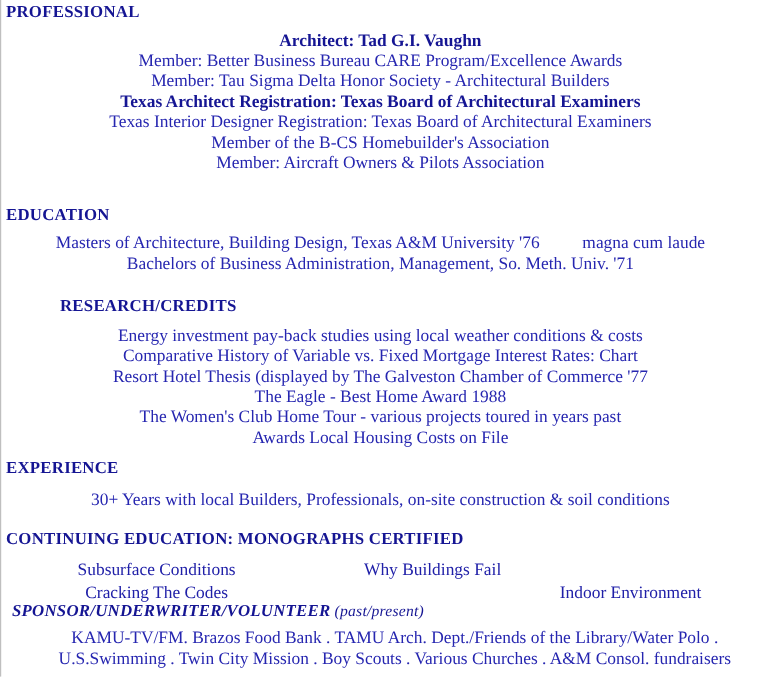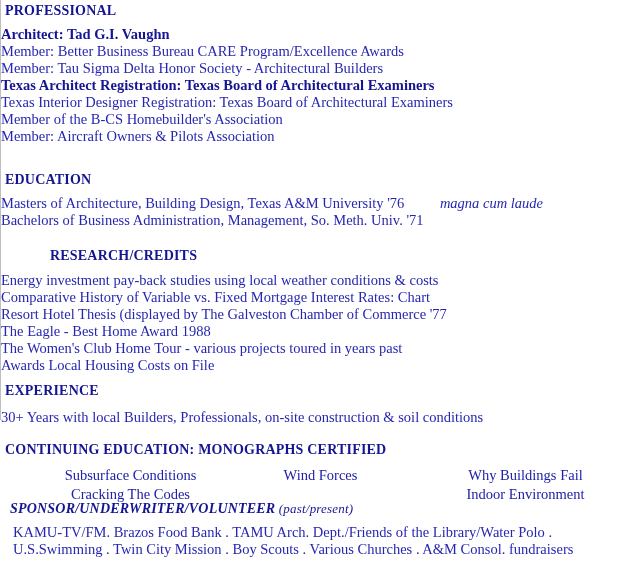--- a/index.html
+++ b/index.html
@@ -10,50 +10,49 @@
   body {
     width: 636px;
     height: 564px;
     overflow: hidden;
     font-family: "Liberation Serif", "DejaVu Serif", serif;
     color: #2020A8;
   }
   #page {
     position: relative;
     width: 636px;
-    height: 420px;
+    height: 564px;
     box-sizing: border-box;
     border-left: 1px solid #bfbfbf;
     background: #ffffff;
   }
   .section-head {
     font-weight: bold;
     font-size: 14px;
     color: #151593;
     letter-spacing: 0.2px;
     padding-left: 4px;
     white-space: nowrap;
   }
   .head-suffix {
     font-weight: normal;
     font-size: 13px;
   }
   .line {
-    text-align: left;
+    text-align: center;
     font-size: 14.5px;
     color: #2626B0;
     white-space: nowrap;
     line-height: 17px;
   }
   .line.bold {
     font-weight: bold;
     color: #151593;
   }
   .ital {
-    font-style: italic;
     margin-left: 32px;
   }
   sup {
     font-size: 9px;
     vertical-align: super;
     line-height: 0;
   }
 
   
   .block { padding: 0; }
@@ -136,21 +135,20 @@
   <div class="block" id="experience-lines">
     <div class="line">30+ Years with local Builders, Professionals, on-site construction &amp; soil conditions</div>
   </div>
 
   <div class="block" id="continuing-head">
     <div class="section-head">CONTINUING EDUCATION: MONOGRAPHS CERTIFIED</div>
   </div>
   <div class="block" id="monograph-grid">
     <div class="mono-row r1">
       <div class="c1">Subsurface Conditions</div>
-      <div class="c2">Wind Forces</div>
       <div class="c3">Why Buildings Fail</div>
     </div>
     <div class="mono-row r2">
       <div class="c1">Cracking The Codes</div>
       <div class="c2"></div>
       <div class="c3">Indoor Environment</div>
     </div>
   </div>
 
   <div class="block" id="sponsor-head">

